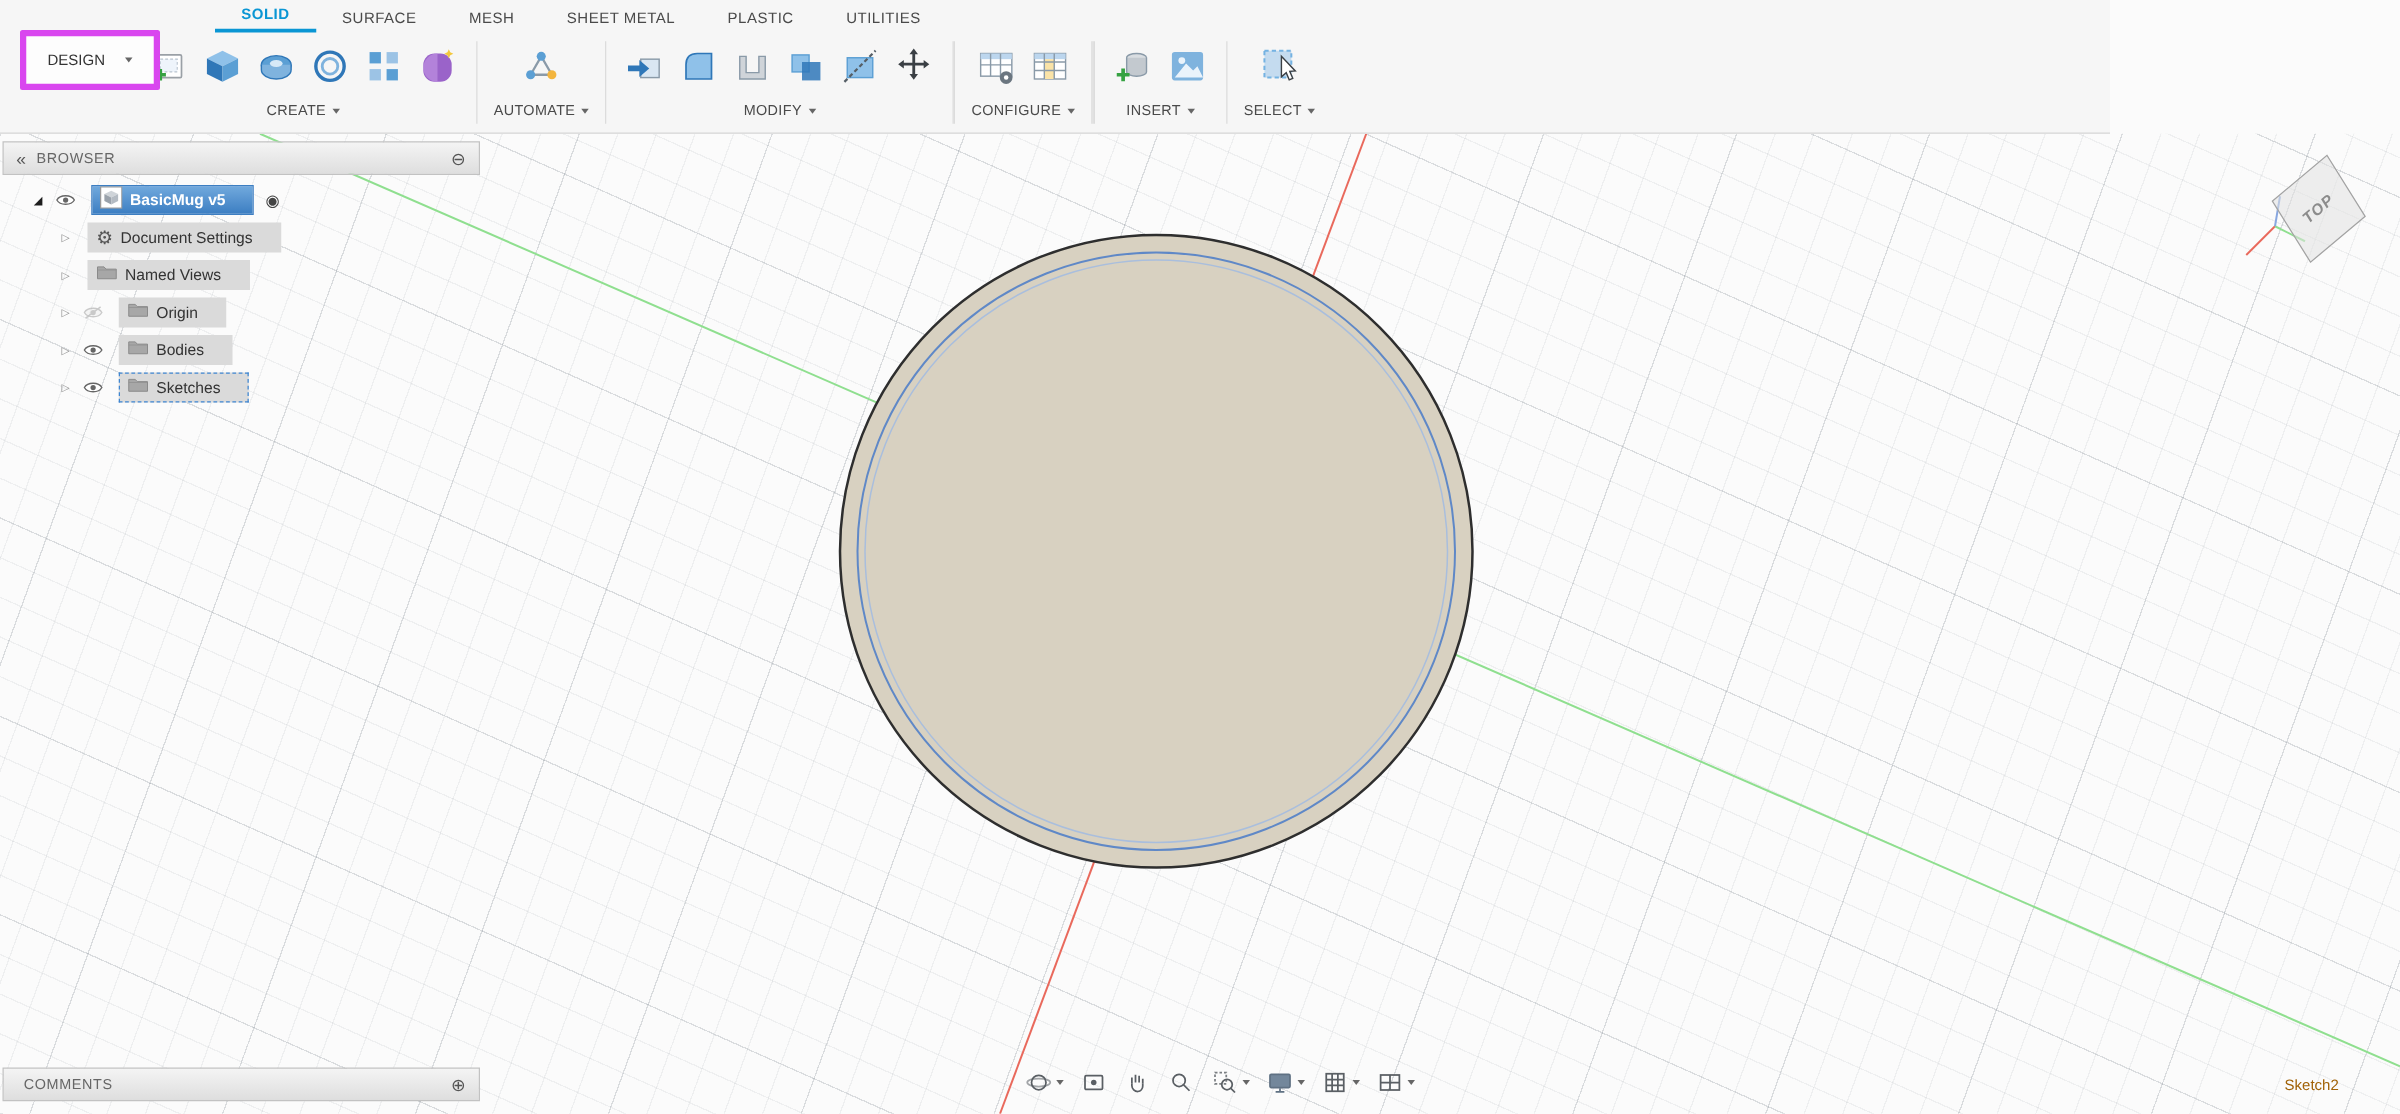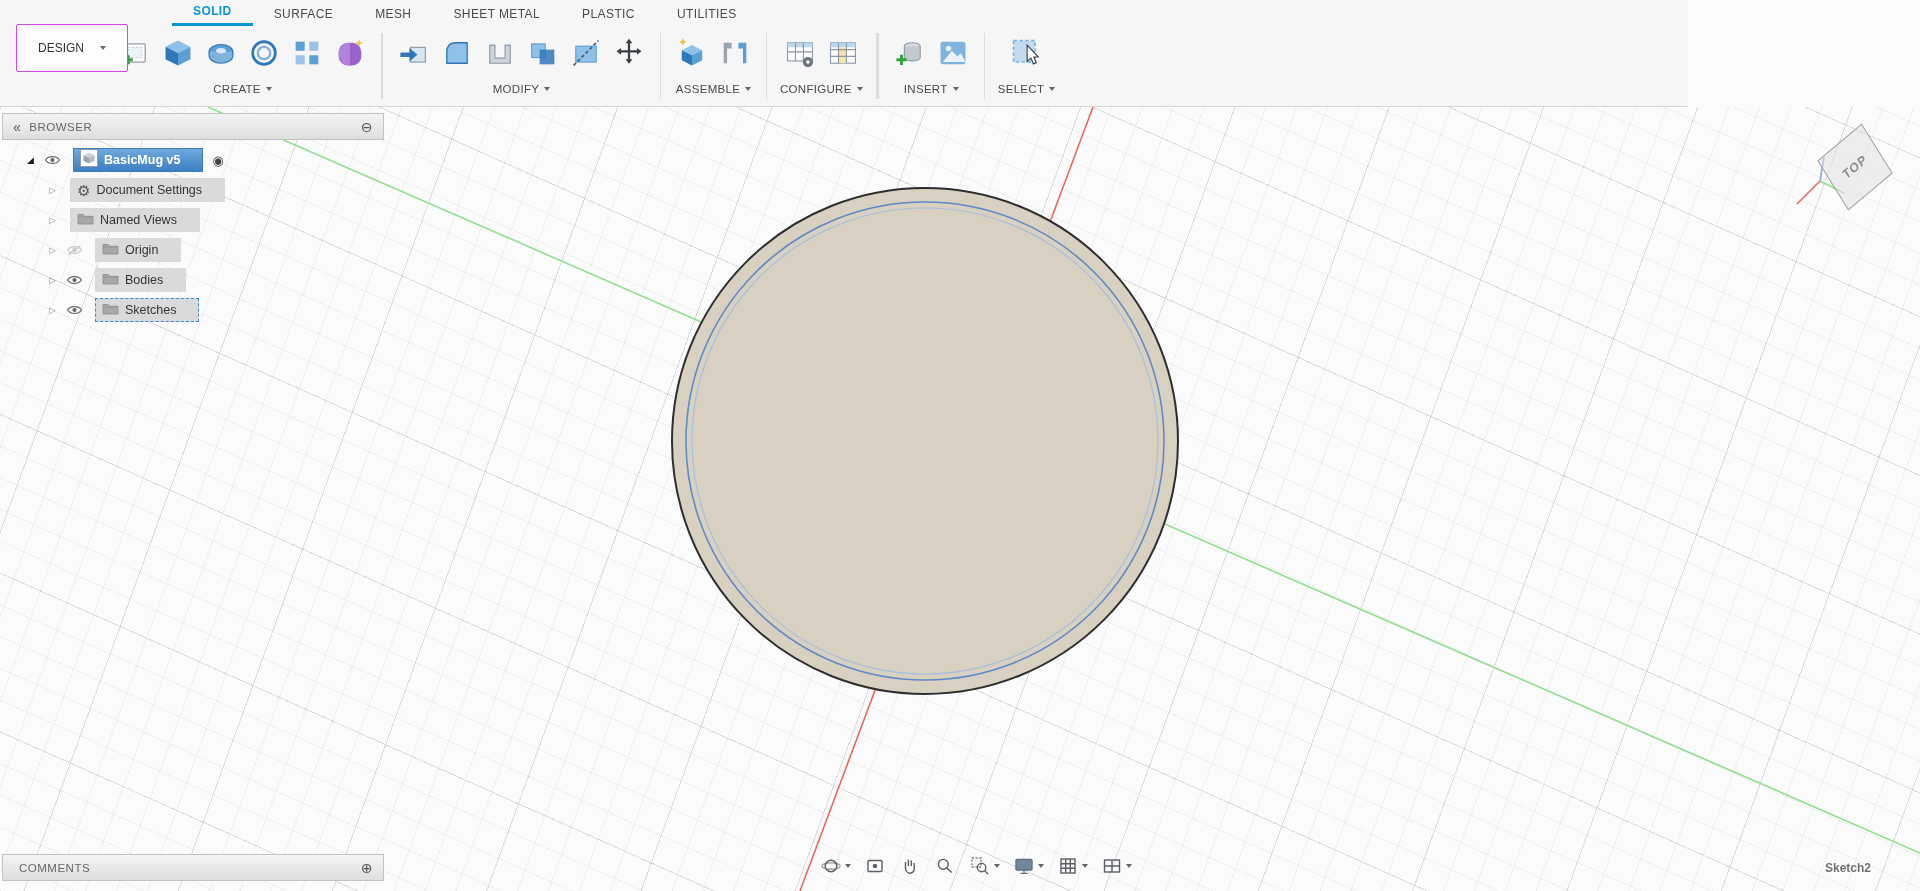--- a/index.html
+++ b/index.html
@@ -3,21 +3,21 @@
 <meta charset="utf-8">
 <style>
   *{box-sizing:border-box;margin:0;padding:0}
   html,body{width:1920px;height:891px;overflow:hidden;font-family:"Liberation Sans",sans-serif;background:#fbfbfb}
 
   
   .topbar{position:absolute;left:0;top:0;width:1688px;height:107px;background:#f6f6f6;border-bottom:1px solid #d6d6d6;z-index:30}
   .tabs-row{height:26px;display:flex;align-items:flex-end;padding-left:172px;background:#f6f6f6}
   .tab{padding:0 21px;font-size:12px;line-height:23px;color:#4a4a4a;letter-spacing:.4px;cursor:pointer}
   .tab.active{color:#0a96d4;font-weight:bold;border-bottom:3px solid #0a96d4}
-  .design-btn{position:absolute;left:16px;top:24px;width:112px;height:48px;border:1px solid #d946ef;background:#fdfdfd;border-radius:2px;display:flex;align-items:center;justify-content:center;gap:16px;font-size:12px;color:#333;cursor:pointer}
+  .design-btn{position:absolute;left:16px;top:24px;width:112px;height:48px;border:5px solid #d946ef;background:#fdfdfd;border-radius:2px;display:flex;align-items:center;justify-content:center;gap:16px;font-size:12px;color:#333;cursor:pointer}
   .tools-row{display:flex;align-items:stretch;height:80px;padding-left:104px}
   .tool-group{display:flex;flex-direction:column;align-items:center;padding:0 13px}
   .group-icons{height:54px;display:flex;align-items:center;gap:7px}
   .tbtn{background:none;border:none;padding:1px;display:flex;cursor:pointer}
   .group-label{display:flex;align-items:center;gap:5px;font-size:11.5px;color:#4a4a4a;margin-top:3px;letter-spacing:.3px;cursor:pointer}
   .vdiv{width:1px;background:#dcdcdc;height:66px;align-self:center}
   .caret{width:0;height:0;border-left:3.5px solid transparent;border-right:3.5px solid transparent;border-top:4.5px solid #666}
 
   
   .viewport{position:absolute;left:0;top:107px;width:1920px;height:784px;background-color:#fbfbfb;
@@ -25,21 +25,21 @@
       repeating-linear-gradient(110deg, rgba(110,120,130,.16) 0 1px, transparent 1px 145px),
       repeating-linear-gradient(24deg,  rgba(110,120,130,.16) 0 1px, transparent 1px 145px),
       repeating-linear-gradient(110deg, rgba(110,120,130,.09) 0 1px, transparent 1px 29px),
       repeating-linear-gradient(24deg,  rgba(110,120,130,.09) 0 1px, transparent 1px 29px);
     z-index:1}
   .scene-svg{position:absolute;left:0;top:107px;z-index:5}
 
   .viewcube{position:absolute;left:1826px;top:138px;width:58px;height:58px;border:1.5px solid #a2a2a2;background:rgba(226,226,226,.55);transform:rotate(-40deg) skewX(-8deg);display:flex;align-items:center;justify-content:center;z-index:15;cursor:pointer}
   .viewcube span{font-size:12.5px;font-weight:bold;color:#8c8c8c;letter-spacing:1px}
 
-  .sketch-badge{position:absolute;right:49px;bottom:16px;font-size:12px;font-weight:bold;color:#737373;z-index:20}
+  .sketch-badge{position:absolute;right:49px;bottom:16px;font-size:12px;font-weight:normal;color:#a16207;z-index:20}
 
   
   .browser{position:absolute;left:2px;top:113px;width:382px;z-index:20}
   .panel-header{height:27px;background:linear-gradient(#f4f4f4,#dedede);border:1px solid #c2c2c2;display:flex;align-items:center;padding:0 10px;color:#666;font-size:11.5px;letter-spacing:.5px}
   .panel-header .ph-title{flex:1;margin-left:8px}
   .ph-icon{color:#555;font-size:14px;line-height:1;cursor:pointer}
   .b-rows{position:relative;height:186px}
   .b-row{position:absolute;height:30px;display:flex;align-items:center;width:100%;cursor:pointer}
   .disc{width:13px;text-align:center;font-size:8.5px;color:#8a8a8a;margin-right:3px;flex:none}
   .root-disc{color:#1d1d1d;font-size:9px}
@@ -143,20 +143,36 @@
             </svg>
           </button>
       </div>
       <div class="group-label">
           <span>CREATE</span>
           <span class="caret"></span>
         </div>
     </div>
     <div class="vdiv"></div>
 
+    <div class="tool-group">
+      <div class="group-icons">
+        <button class="tbtn">
+            <svg width="34" height="34" viewBox="0 0 30 30">
+              <path d="M15 8 L7.5 21 M15 8 L22.5 21 M7.5 21 H22.5" stroke="#8a9aa8" stroke-width="1.6" fill="none"></path>
+              <circle cx="15" cy="8" r="3.2" fill="#5b9fd4"></circle>
+              <circle cx="7.5" cy="21" r="3.2" fill="#5b9fd4"></circle>
+              <circle cx="22.5" cy="21" r="3.2" fill="#f3b53e"></circle>
+            </svg>
+          </button>
+      </div>
+      <div class="group-label">
+          <span>AUTOMATE</span>
+          <span class="caret"></span>
+        </div>
+    </div>
     <div class="vdiv"></div>
 
     <div class="tool-group">
       <div class="group-icons">
         <button class="tbtn">
             <svg width="34" height="34" viewBox="0 0 30 30">
               <rect x="12" y="10" width="13" height="13" fill="#d9e6f2" stroke="#8a9aa8"></rect>
               <polygon points="3,14.5 11,14.5 11,10.5 18,16.5 11,22.5 11,18.5 3,18.5" fill="#2f77b8"></polygon>
             </svg>
           </button>
@@ -188,42 +204,20 @@
             </svg>
           </button>
       </div>
       <div class="group-label">
           <span>MODIFY</span>
           <span class="caret"></span>
         </div>
     </div>
     <div class="vdiv"></div>
 
-    <div class="tool-group">
-      <div class="group-icons">
-        <button class="tbtn">
-            <svg width="34" height="34" viewBox="0 0 30 30">
-              <polygon points="15,8 24,12.5 15,17 6,12.5" fill="#8fc1e9"></polygon>
-              <polygon points="6,12.5 15,17 15,26 6,21.5" fill="#2f77b8"></polygon>
-              <polygon points="24,12.5 15,17 15,26 24,21.5" fill="#5b9fd4"></polygon>
-              <path d="M7 2 l1 2.2 2.2 1 -2.2 1 -1 2.2 -1 -2.2 -2.2 -1 2.2 -1 Z" fill="#f3b53e"></path>
-            </svg>
-          </button>
-        <button class="tbtn">
-            <svg width="34" height="34" viewBox="0 0 30 30">
-              <path d="M5 6 h7 v5 h-4 v13 h-3 Z" fill="#9aa5ad"></path>
-              <path d="M25 6 h-7 v5 h4 v13 h3 Z" fill="#5b9fd4"></path>
-            </svg>
-          </button>
-      </div>
-      <div class="group-label">
-          <span>ASSEMBLE</span>
-          <span class="caret"></span>
-        </div>
-    </div>
     <div class="vdiv"></div>
 
     <div class="tool-group">
       <div class="group-icons">
         <button class="tbtn">
             <svg width="34" height="34" viewBox="0 0 30 30">
               <rect x="4" y="6" width="22" height="16" fill="#fff" stroke="#8a9aa8"></rect>
               <rect x="4" y="6" width="22" height="4" fill="#bcd6ee"></rect>
               <path d="M11 6 V22 M18 6 V22 M4 14 H26" stroke="#8a9aa8"></path>
               <circle cx="22" cy="23" r="4.5" fill="#6b7680"></circle>

